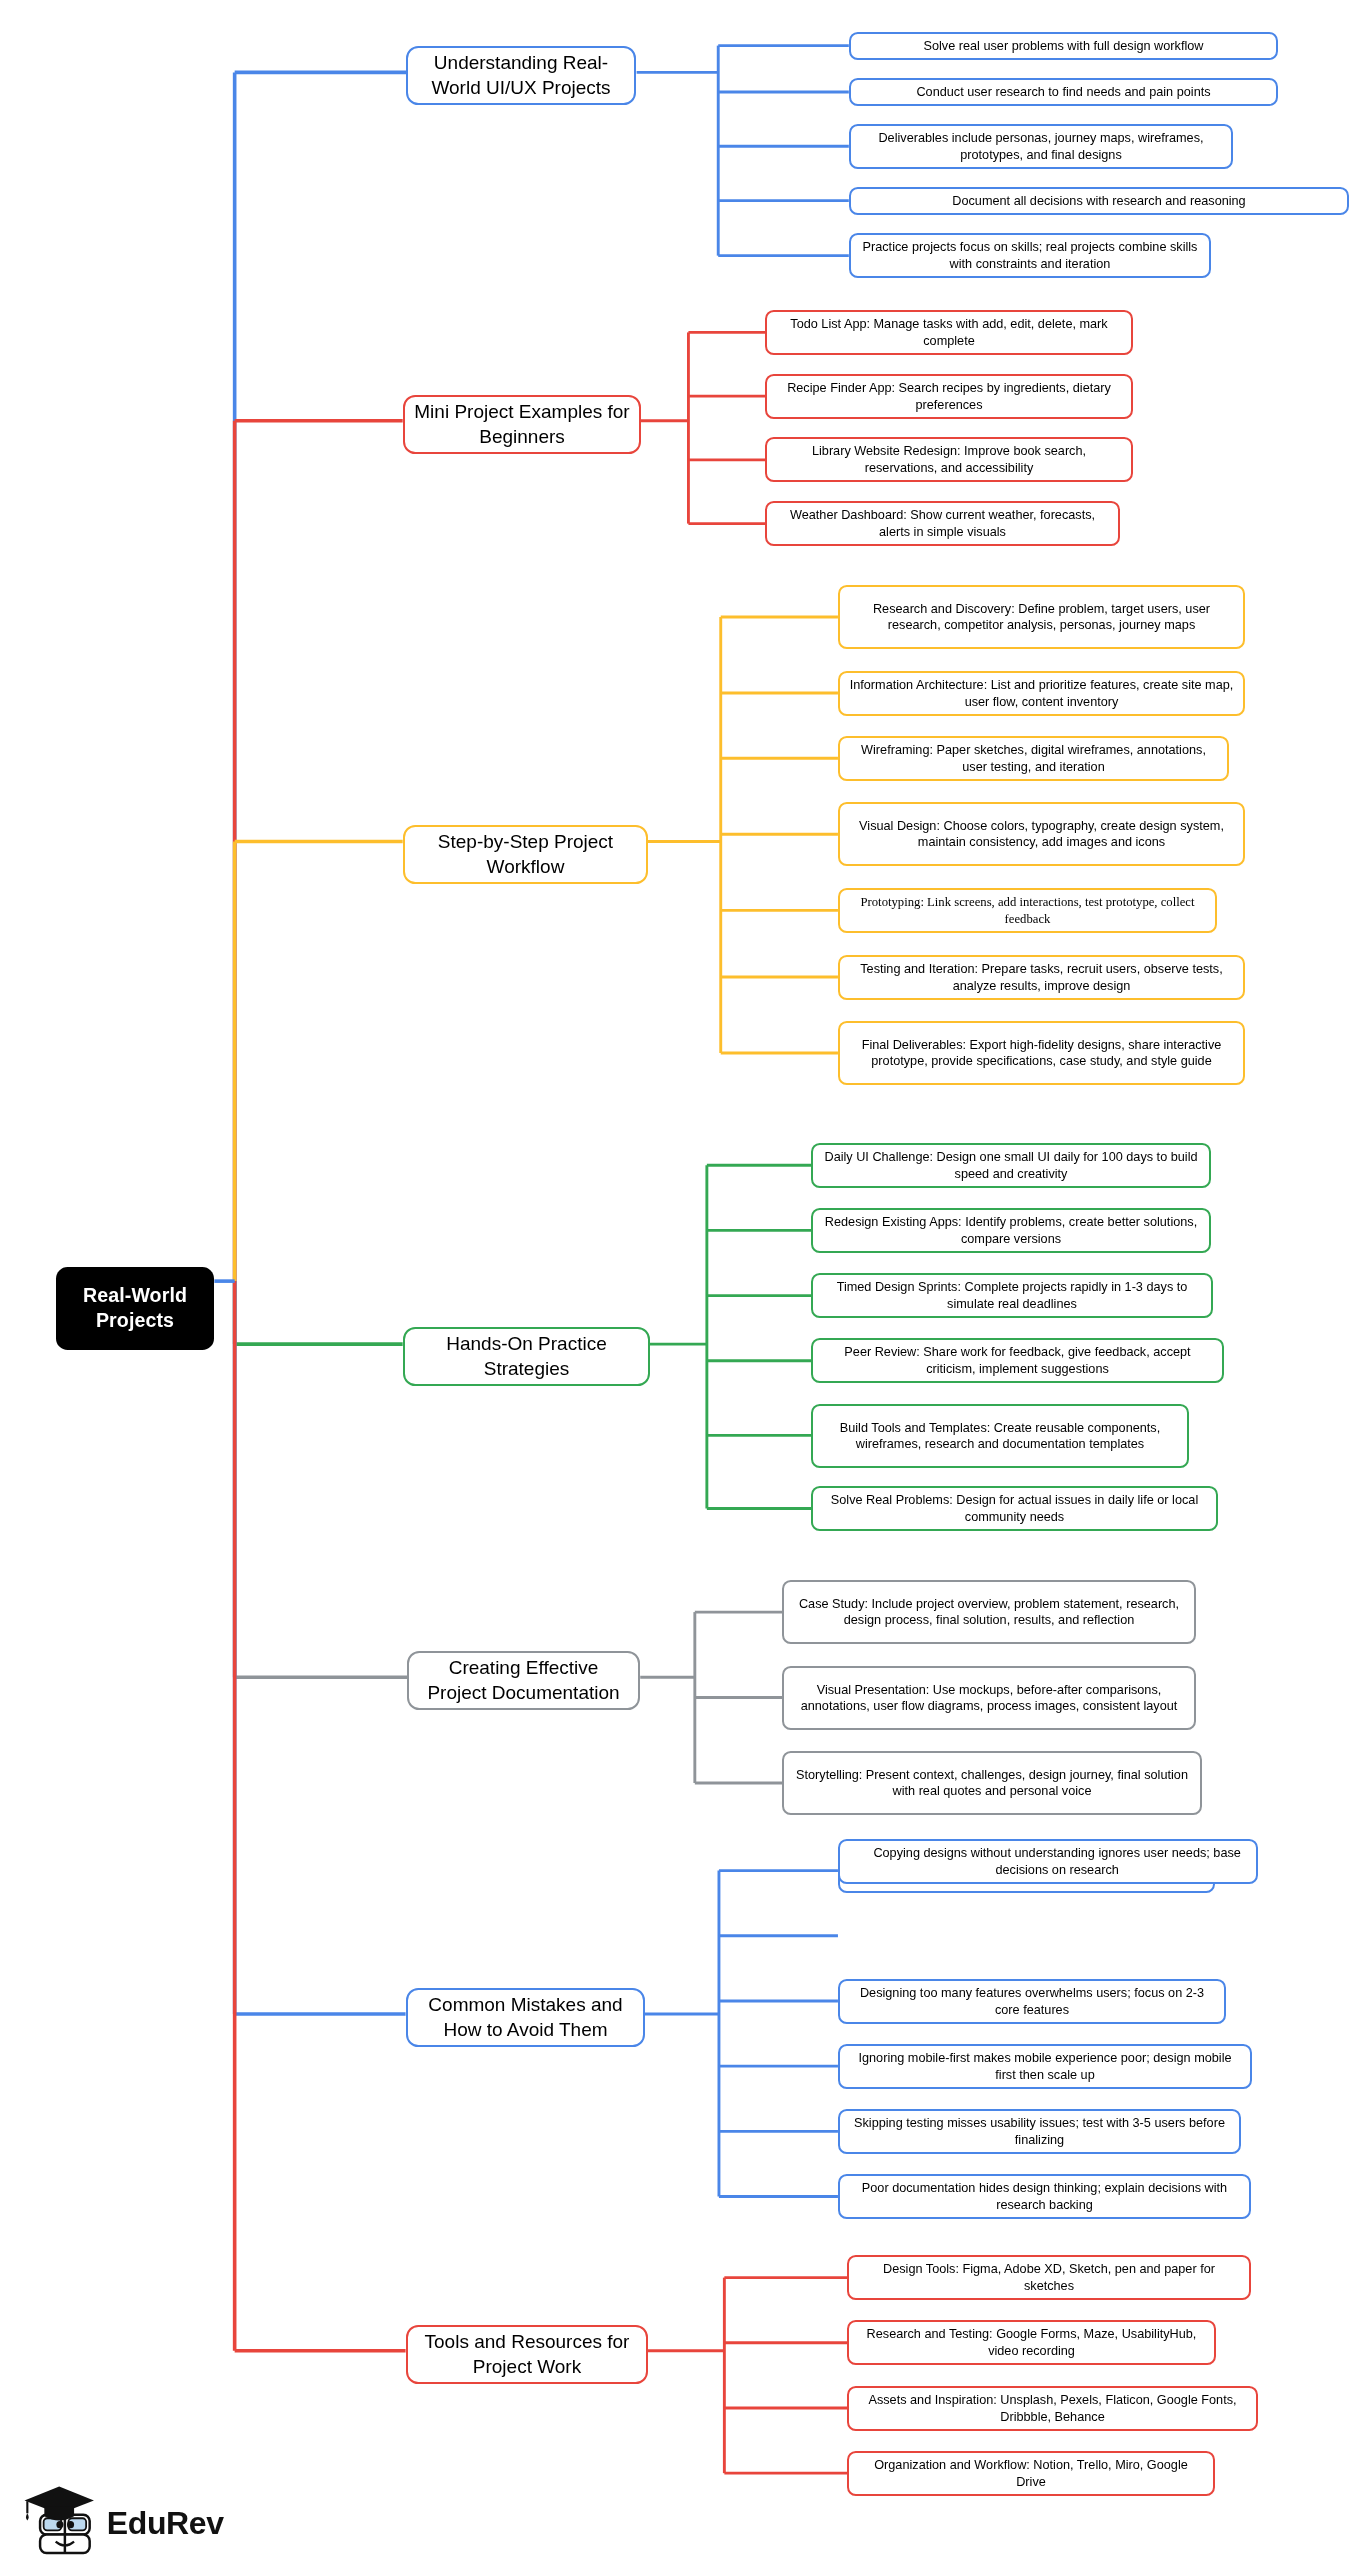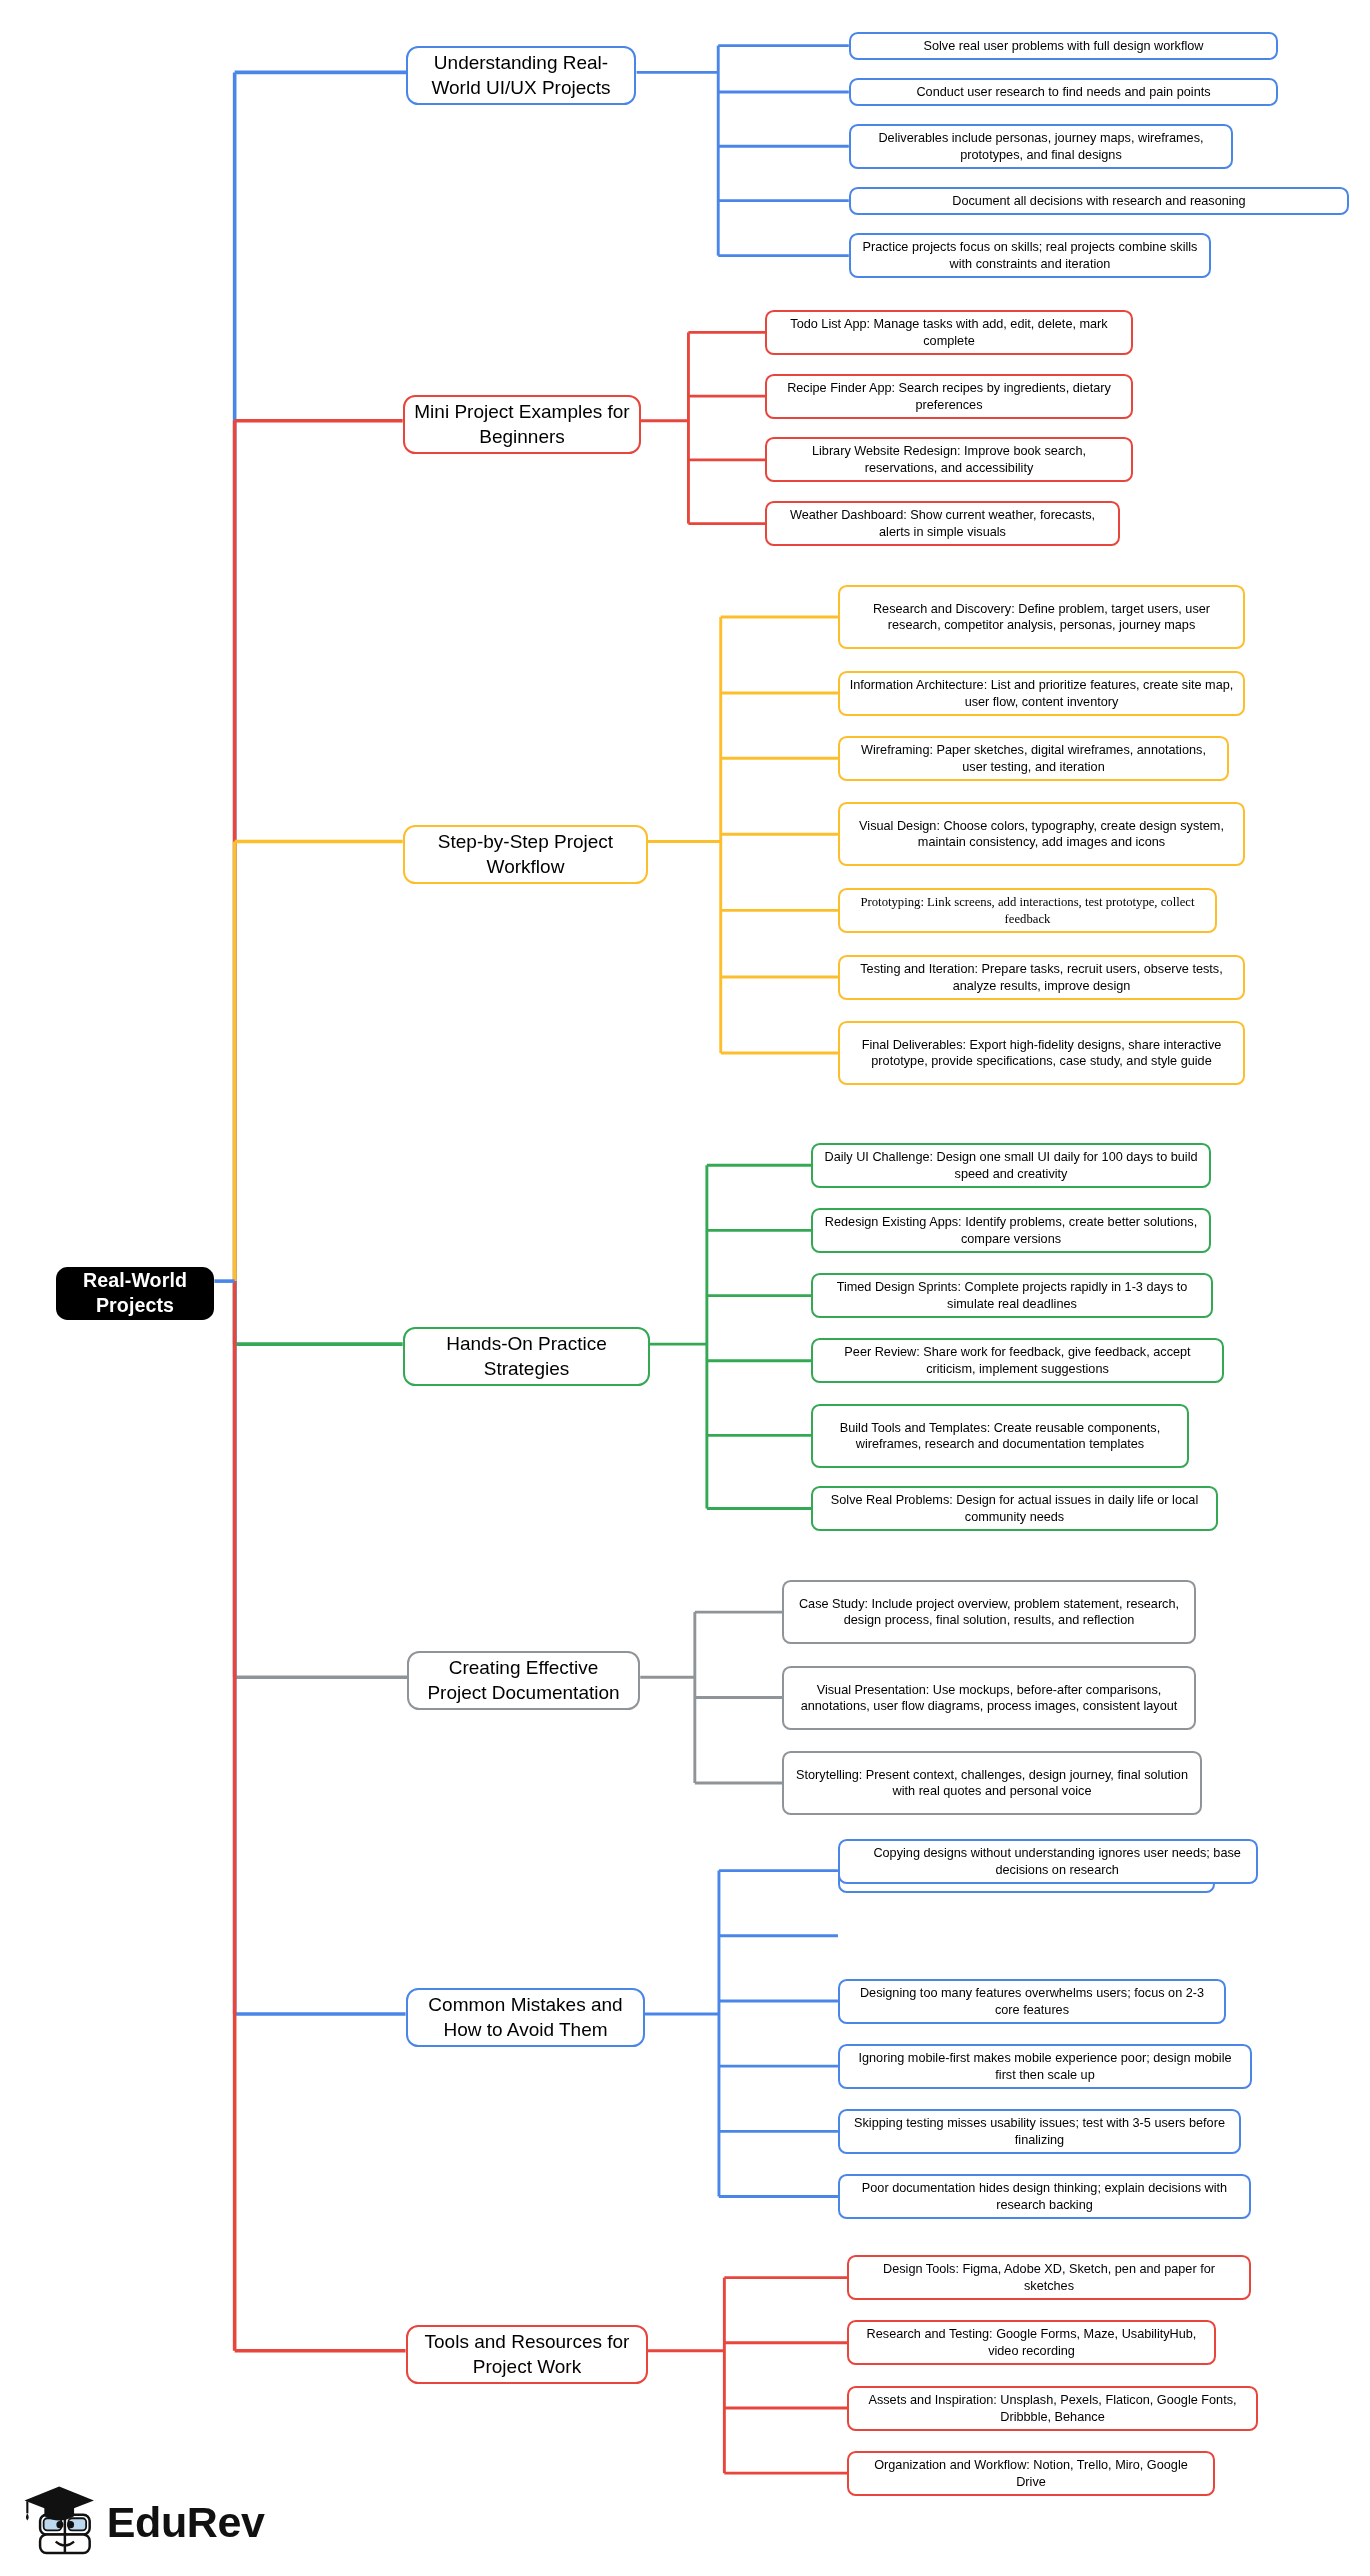--- a/index.html
+++ b/index.html
@@ -41,21 +41,21 @@
     padding: 2.9px 8.7px;
   }
   .root-node {
     background: #000000;
     color: #ffffff;
     border: none;
     border-radius: 11.6px;
     font-size: 19.6px;
     font-weight: bold;
     letter-spacing: 0.1px;
-    padding: 1px 13px;
+    padding: 16px 13px;
   }
   .branch-node {
     border-width: 2.9px;
     border-radius: 12.3px;
     font-size: 19px;
     font-weight: normal;
   }
   .leaf-node {
     border-width: 2.2px;
     border-radius: 8.7px;
@@ -73,21 +73,21 @@
     left: 16px;
     top: 2480px;
     width: 261px;
     height: 85px;
     display: flex;
     align-items: center;
   }
   #logo .logo-mark { width: 85px; height: 81px; flex: 0 0 auto; }
   #logo .logo-word {
     font-family: "Liberation Sans", sans-serif;
-    font-size: 43px;
+    font-size: 32px;
     font-weight: bold;
     color: #111111;
     letter-spacing: -0.4px;
     margin-left: 5.8px;
     line-height: 1;
   }
 </style>
 </head>
 <body>
 

